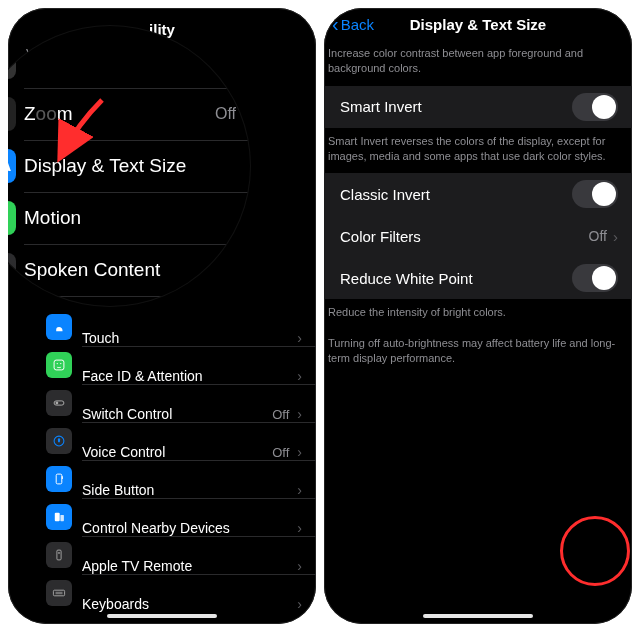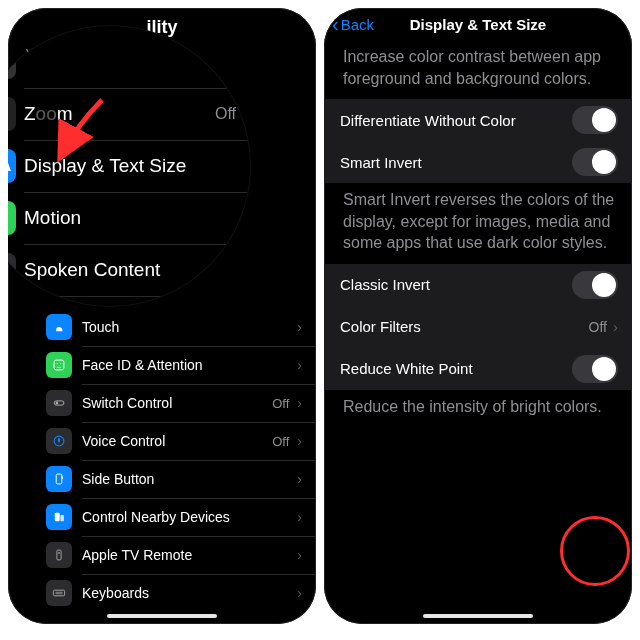--- a/index.html
+++ b/index.html
@@ -14,57 +14,57 @@
     border-radius: 38px;
     overflow: hidden;
     box-shadow: 0 0 0 1px #222 inset;
   }
   .phone.left  { left: 8px; }
   .phone.right { left: 324px; }
 
   .homebar { position:absolute; bottom:6px; left:50%; transform:translateX(-50%); width:110px; height:4px; border-radius:3px; background:#fff; opacity:.9;}
 
   
-  .l-header { position:relative; height:30px; display:flex; align-items:flex-end; justify-content:center; color:#fff; font-size:18px; font-weight:600;}
+  .l-header { position:relative; height:30px; display:flex; align-items:flex-end; justify-content:center; color:#fff; font-size:15px; font-weight:600;}
   .l-section-label { color:#8e8e93; font-size:13px; letter-spacing:.5px; padding:8px 0 6px 18px; }
   .magnify {
     position:absolute; left:-38px; top:18px; width:280px; height:280px; border-radius:50%;
     background:#000; box-shadow:0 0 0 1px #111; overflow:hidden; z-index:3;
   }
   .big-list { padding-top:10px; }
   .big-row { display:flex; align-items:center; height:52px; padding-left:54px; position:relative; color:#fff; font-size:19px; }
   .big-row .icn { position:absolute; left:12px; top:9px; width:34px; height:34px; border-radius:8px; display:flex; align-items:center; justify-content:center; font-size:17px; color:#fff; }
   .big-row + .big-row::before { content:""; position:absolute; left:54px; right:0; top:0; height:1px; background:#2a2a2c; }
   .big-row .off { position:absolute; right:14px; color:#8e8e93; font-size:16px; }
   .icn.acc   { background:#333; }
   .icn.zoom  { background:#222; }
   .icn.disp  { background:#0a84ff; }
   .icn.motion{ background:#30d158; }
   .icn.spk   { background:#2c2c2e; }
   .icn.audio { background:#0a84ff; }
 
   .small-list { position:absolute; left:30px; right:0; top:300px; bottom:14px; z-index:4; }
-  .small-row { display:flex; align-items:center; height:38px; padding-left:44px; position:relative; color:#fff; font-size:14px; }
+  .small-row { display:flex; align-items:flex-end; height:38px; padding-left:44px; position:relative; color:#fff; font-size:14px; }
   .small-row + .small-row::before { content:""; position:absolute; left:44px; right:0; top:0; height:1px; background:#2a2a2c; }
   .small-row .icn2 { position:absolute; left:8px; top:6px; width:26px; height:26px; border-radius:6px; display:flex; align-items:center; justify-content:center; font-size:13px; color:#fff;}
   .small-row .off2 { margin-left:auto; color:#8e8e93; font-size:13px; padding-right:8px;}
   .small-row .chev { color:#5a5a5e; font-size:14px; padding-right:14px; }
   .icn2.touch{background:#0a84ff;} .icn2.face{background:#30d158;} .icn2.switch{background:#2c2c2e;}
   .icn2.voice{background:#2c2c2e;} .icn2.side{background:#0a84ff;} .icn2.nearby{background:#0a84ff;}
   .icn2.atv{background:#2c2c2e;} .icn2.kbd{background:#2c2c2e;}
 
   
   .arrow { position:absolute; left:42px; top:88px; z-index:5; pointer-events:none; }
 
   
   .r-header { height:32px; display:flex; align-items:center; color:#fff; font-size:15px; font-weight:600; position:relative;}
   .back { position:absolute; left:8px; color:#0a84ff; font-weight:400; font-size:15px; display:flex; align-items:center; gap:2px;}
   .r-title { margin:0 auto; font-size:15px; }
   .r-body { position:absolute; top:32px; bottom:14px; left:0; right:0; overflow:hidden; }
-  .desc { color:#8e8e93; font-size:16px; line-height:1.35; padding:6px 16px 10px 19px; }
+  .desc { color:#8e8e93; font-size:11px; line-height:1.35; padding:6px 16px 10px 4px; }
   .cell { background:#1c1c1e; color:#fff; font-size:15px; height:42px; display:flex; align-items:center; padding:0 14px 0 16px; position:relative;}
   .cell .val { margin-left:auto; color:#8e8e93; font-size:14px; padding-right:6px;}
   .cell .chev { color:#5a5a5e; font-size:15px; }
   .toggle { margin-left:auto; width:46px; height:28px; border-radius:14px; background:#39393d; position:relative; }
   .toggle::after { content:""; position:absolute; right:2px; top:2px; width:24px; height:24px; border-radius:50%; background:#fff; }
   .toggle.big { width:54px; height:32px; border-radius:16px; }
   .toggle.big::after { width:28px; height:28px; }
 
   .redcircle { position:absolute; right:2px; bottom:38px; width:70px; height:70px; border:3px solid #ff2d2d; border-radius:50%; z-index:6; pointer-events:none;}
 </style>
@@ -239,24 +239,20 @@
       <div class="back">
         <span style="font-size:20px;line-height:1;">‹</span>
         <span>Back</span>
       </div>
       <div class="r-title">Display &amp; Text Size</div>
     </div>
 
     <div class="r-body">
       <div class="desc">Increase color contrast between app foreground and background colors.</div>
 
-      <div class="cell">
-        <span>Differentiate Without Color</span>
-        <span class="toggle"></span>
-      </div>
 
       <div class="cell">
         <span>Smart Invert</span>
         <span class="toggle"></span>
       </div>
       <div class="desc">Smart Invert reverses the colors of the display, except for images, media and some apps that use dark color styles.</div>
 
       <div class="cell">
         <span>Classic Invert</span>
         <span class="toggle"></span>
@@ -267,19 +263,20 @@
         <span class="val">Off</span>
         <span class="chev">›</span>
       </div>
 
       <div class="cell">
         <span>Reduce White Point</span>
         <span class="toggle"></span>
       </div>
       <div class="desc">Reduce the intensity of bright colors.</div>
 
+      <div class="desc">Turning off auto-brightness may affect battery life and long-term display performance.</div>
     </div>
 
     <div class="redcircle"></div>
     <div class="homebar"></div>
   </div>
 
 </div>
 
 </body></html>

